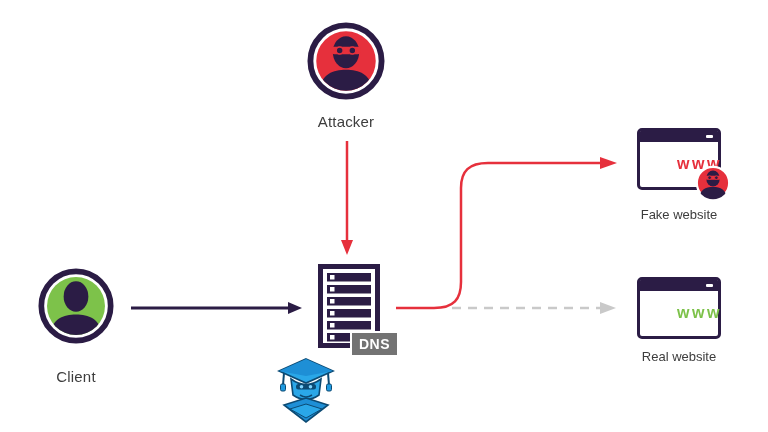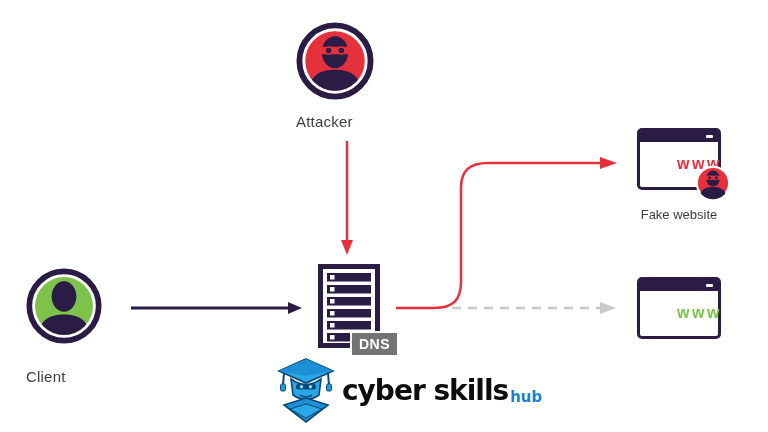--- a/index.html
+++ b/index.html
@@ -10,21 +10,21 @@
     position: relative;
     width: 768px;
     height: 432px;
     background: #ffffff;
     overflow: hidden;
   }
 
   .abs { position: absolute; }
 
   
-  .node { display: flex; flex-direction: column; }
+  .node { display: flex; flex-direction: column; align-items: center; }
   .node-label {
     color: #3d3d3d;
     font-size: 15px;
     letter-spacing: 0.2px;
     white-space: nowrap;
   }
 
   #attacker-node { left: 296px; top: 22px; width: 100px; }
   #attacker-node .node-label { margin-top: 13px; }
   #client-node { left: 26px; top: 268px; width: 100px; }
@@ -223,20 +223,21 @@
     </svg>
   </div>
   <div id="fake-label" class="abs site-label">Fake website</div>
 
   <div id="real-window" class="abs browser-window">
     <div class="win-bar">
       <div class="win-dash"></div>
     </div>
     <div class="www www-green">www</div>
   </div>
+  <div id="real-label" class="abs site-label">Real website</div>
 
   <div id="logo" class="abs">
     <svg id="logo-mascot" viewBox="0 0 60 66">
 
       <line x1="8" y1="15" x2="7" y2="27" stroke="#0c4a73" stroke-width="2"></line>
       <rect x="4.5" y="26" width="5" height="7" rx="1.5" fill="#1e9ae0" stroke="#0c4a73" stroke-width="1"></rect>
       <line x1="52" y1="15" x2="53" y2="27" stroke="#0c4a73" stroke-width="2"></line>
       <rect x="50.5" y="26" width="5" height="7" rx="1.5" fill="#1e9ae0" stroke="#0c4a73" stroke-width="1"></rect>
 
       <polygon points="30,1 57,13 30,25 3,13" fill="#2aa7e8" stroke="#0c4a73" stroke-width="1.6"></polygon>
@@ -244,19 +245,15 @@
 
       <path d="M15 21 Q30 32 45 21 L43 37 Q30 46 17 37 Z" fill="#2aa7e8" stroke="#0c4a73" stroke-width="1.6"></path>
       <rect x="20" y="26" width="20" height="5.5" rx="2.5" fill="#0c4a73"></rect>
       <circle cx="25.5" cy="28.8" r="1.8" fill="#7fd4ff"></circle>
       <circle cx="34.5" cy="28.8" r="1.8" fill="#7fd4ff"></circle>
       <path d="M24 37 Q30 41 36 37" fill="none" stroke="#0c4a73" stroke-width="1.6"></path>
 
       <polygon points="30,40 52,47 30,64 8,47" fill="#1e8fd6" stroke="#0c4a73" stroke-width="1.6"></polygon>
       <polygon points="30,46 46,51 30,60 14,51" fill="#2aa7e8" stroke="#0c4a73" stroke-width="1"></polygon>
     </svg>
-    <div id="logo-text">
-      <span id="logo-brand">cyber skills</span>
-      <span id="logo-suffix">hub</span>
-    </div>
   </div>
 
 </div>
 
 </body></html>

